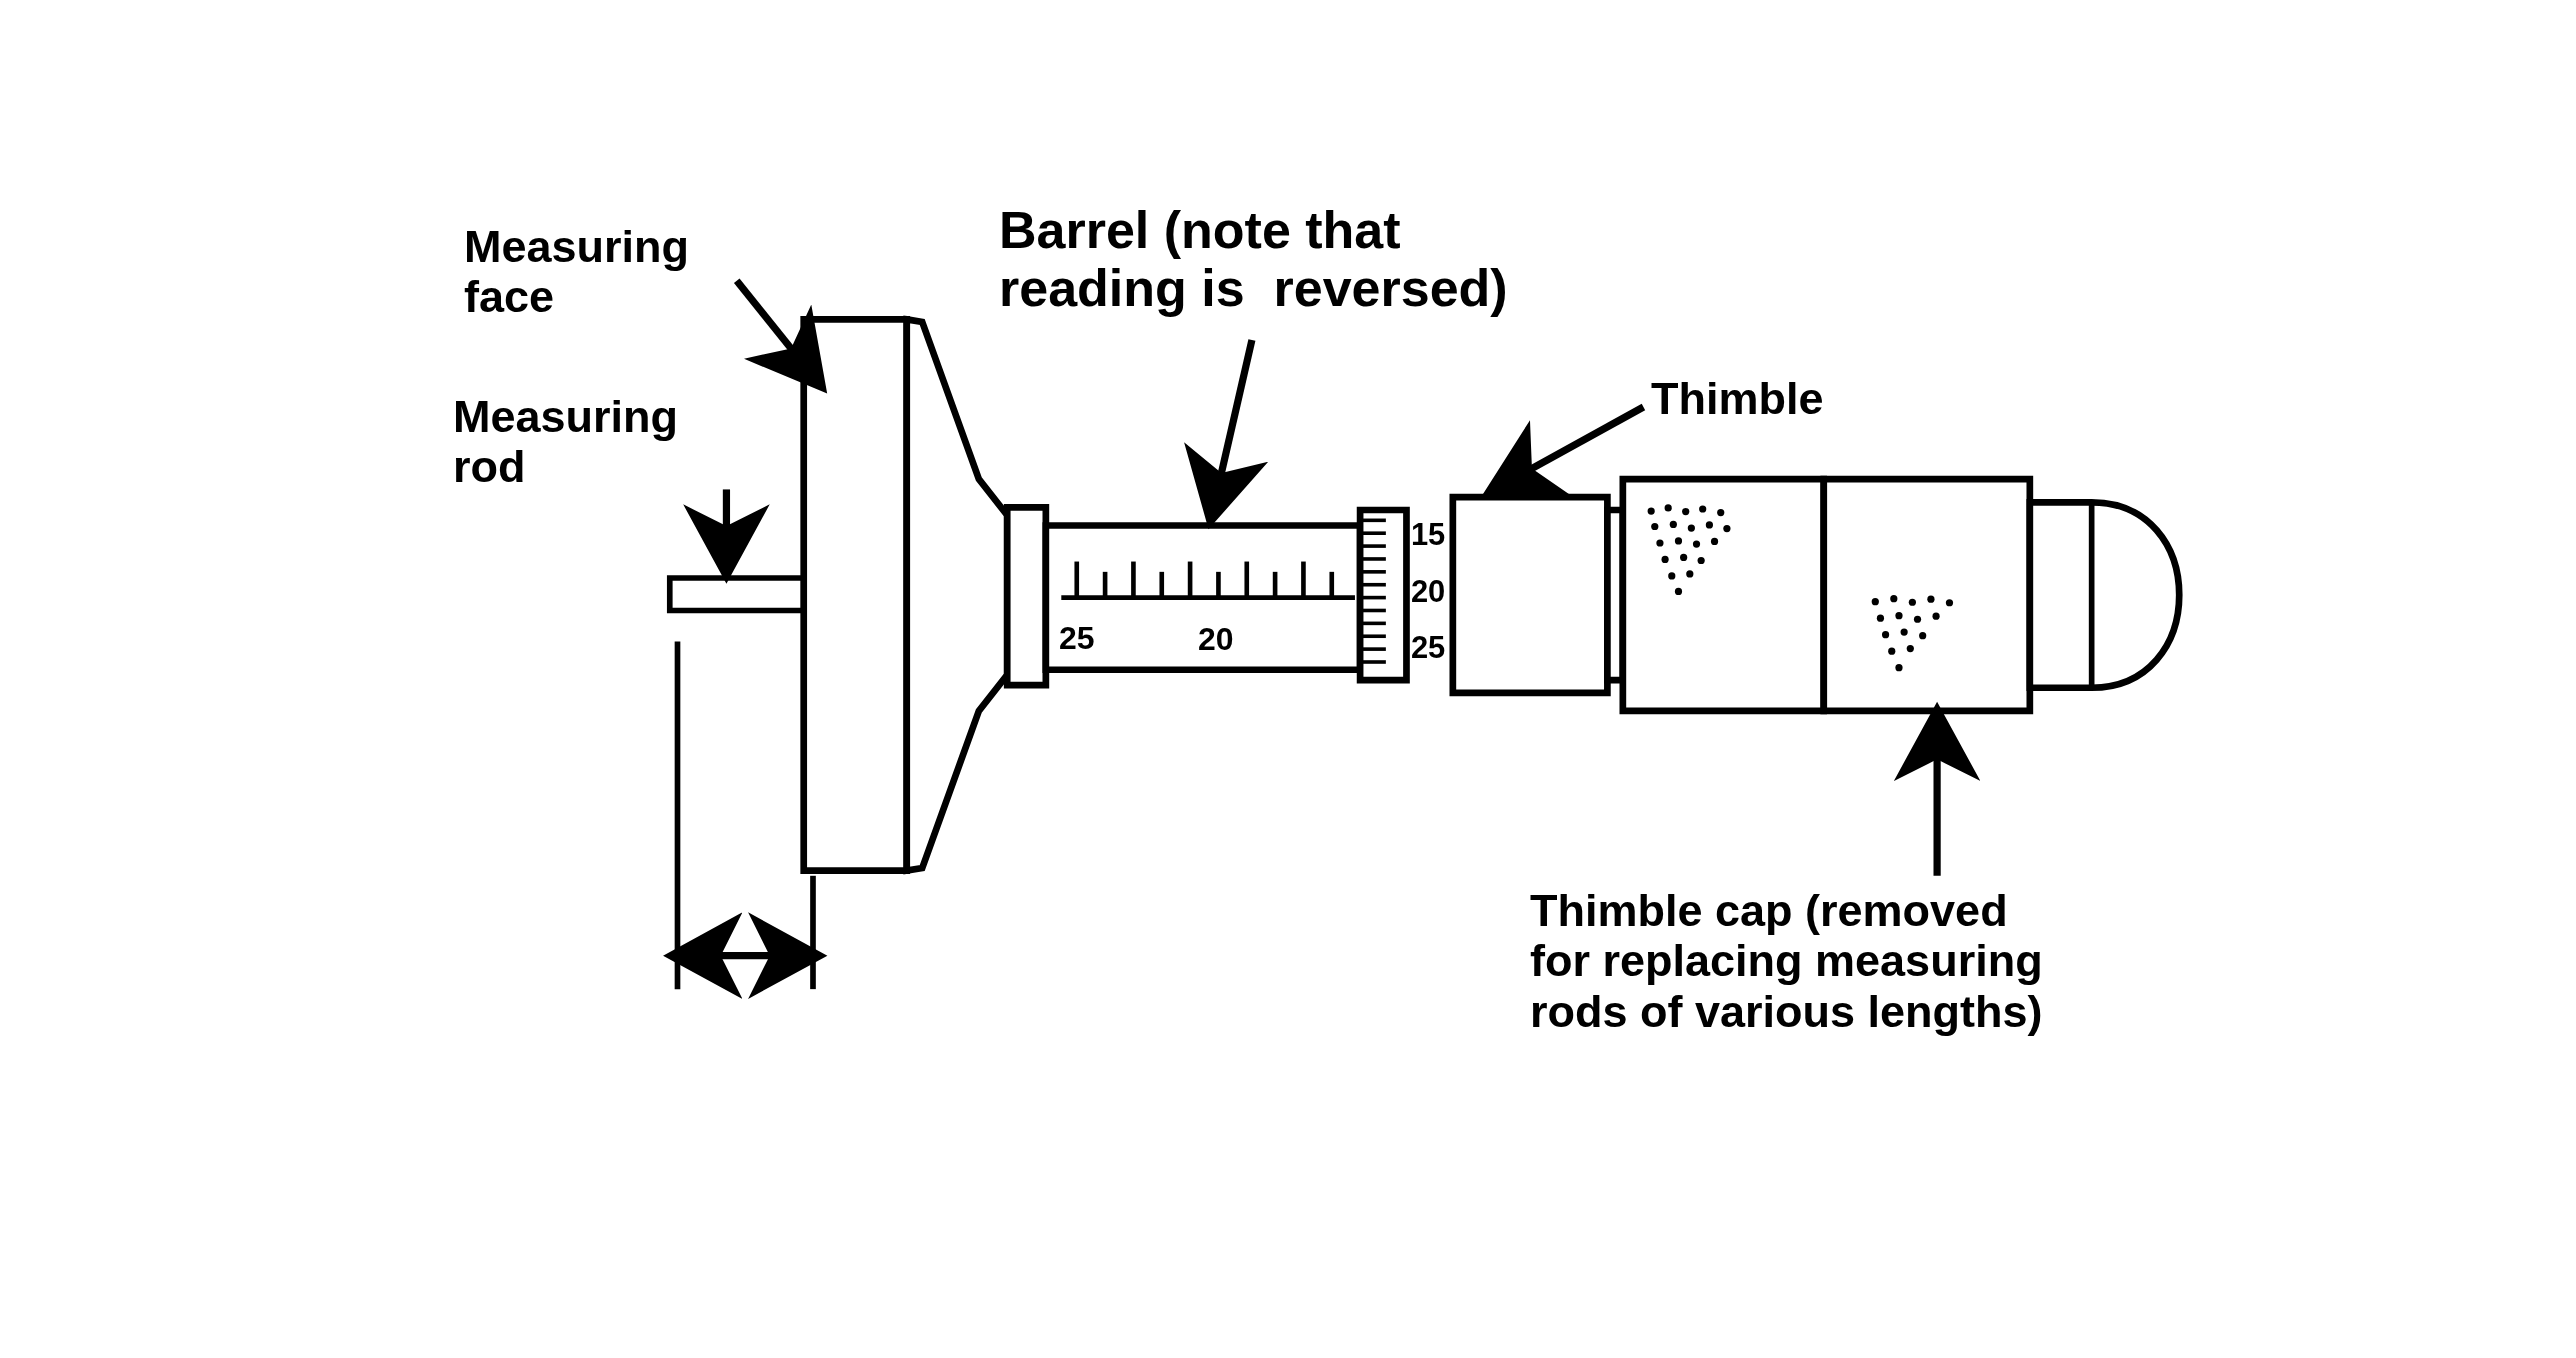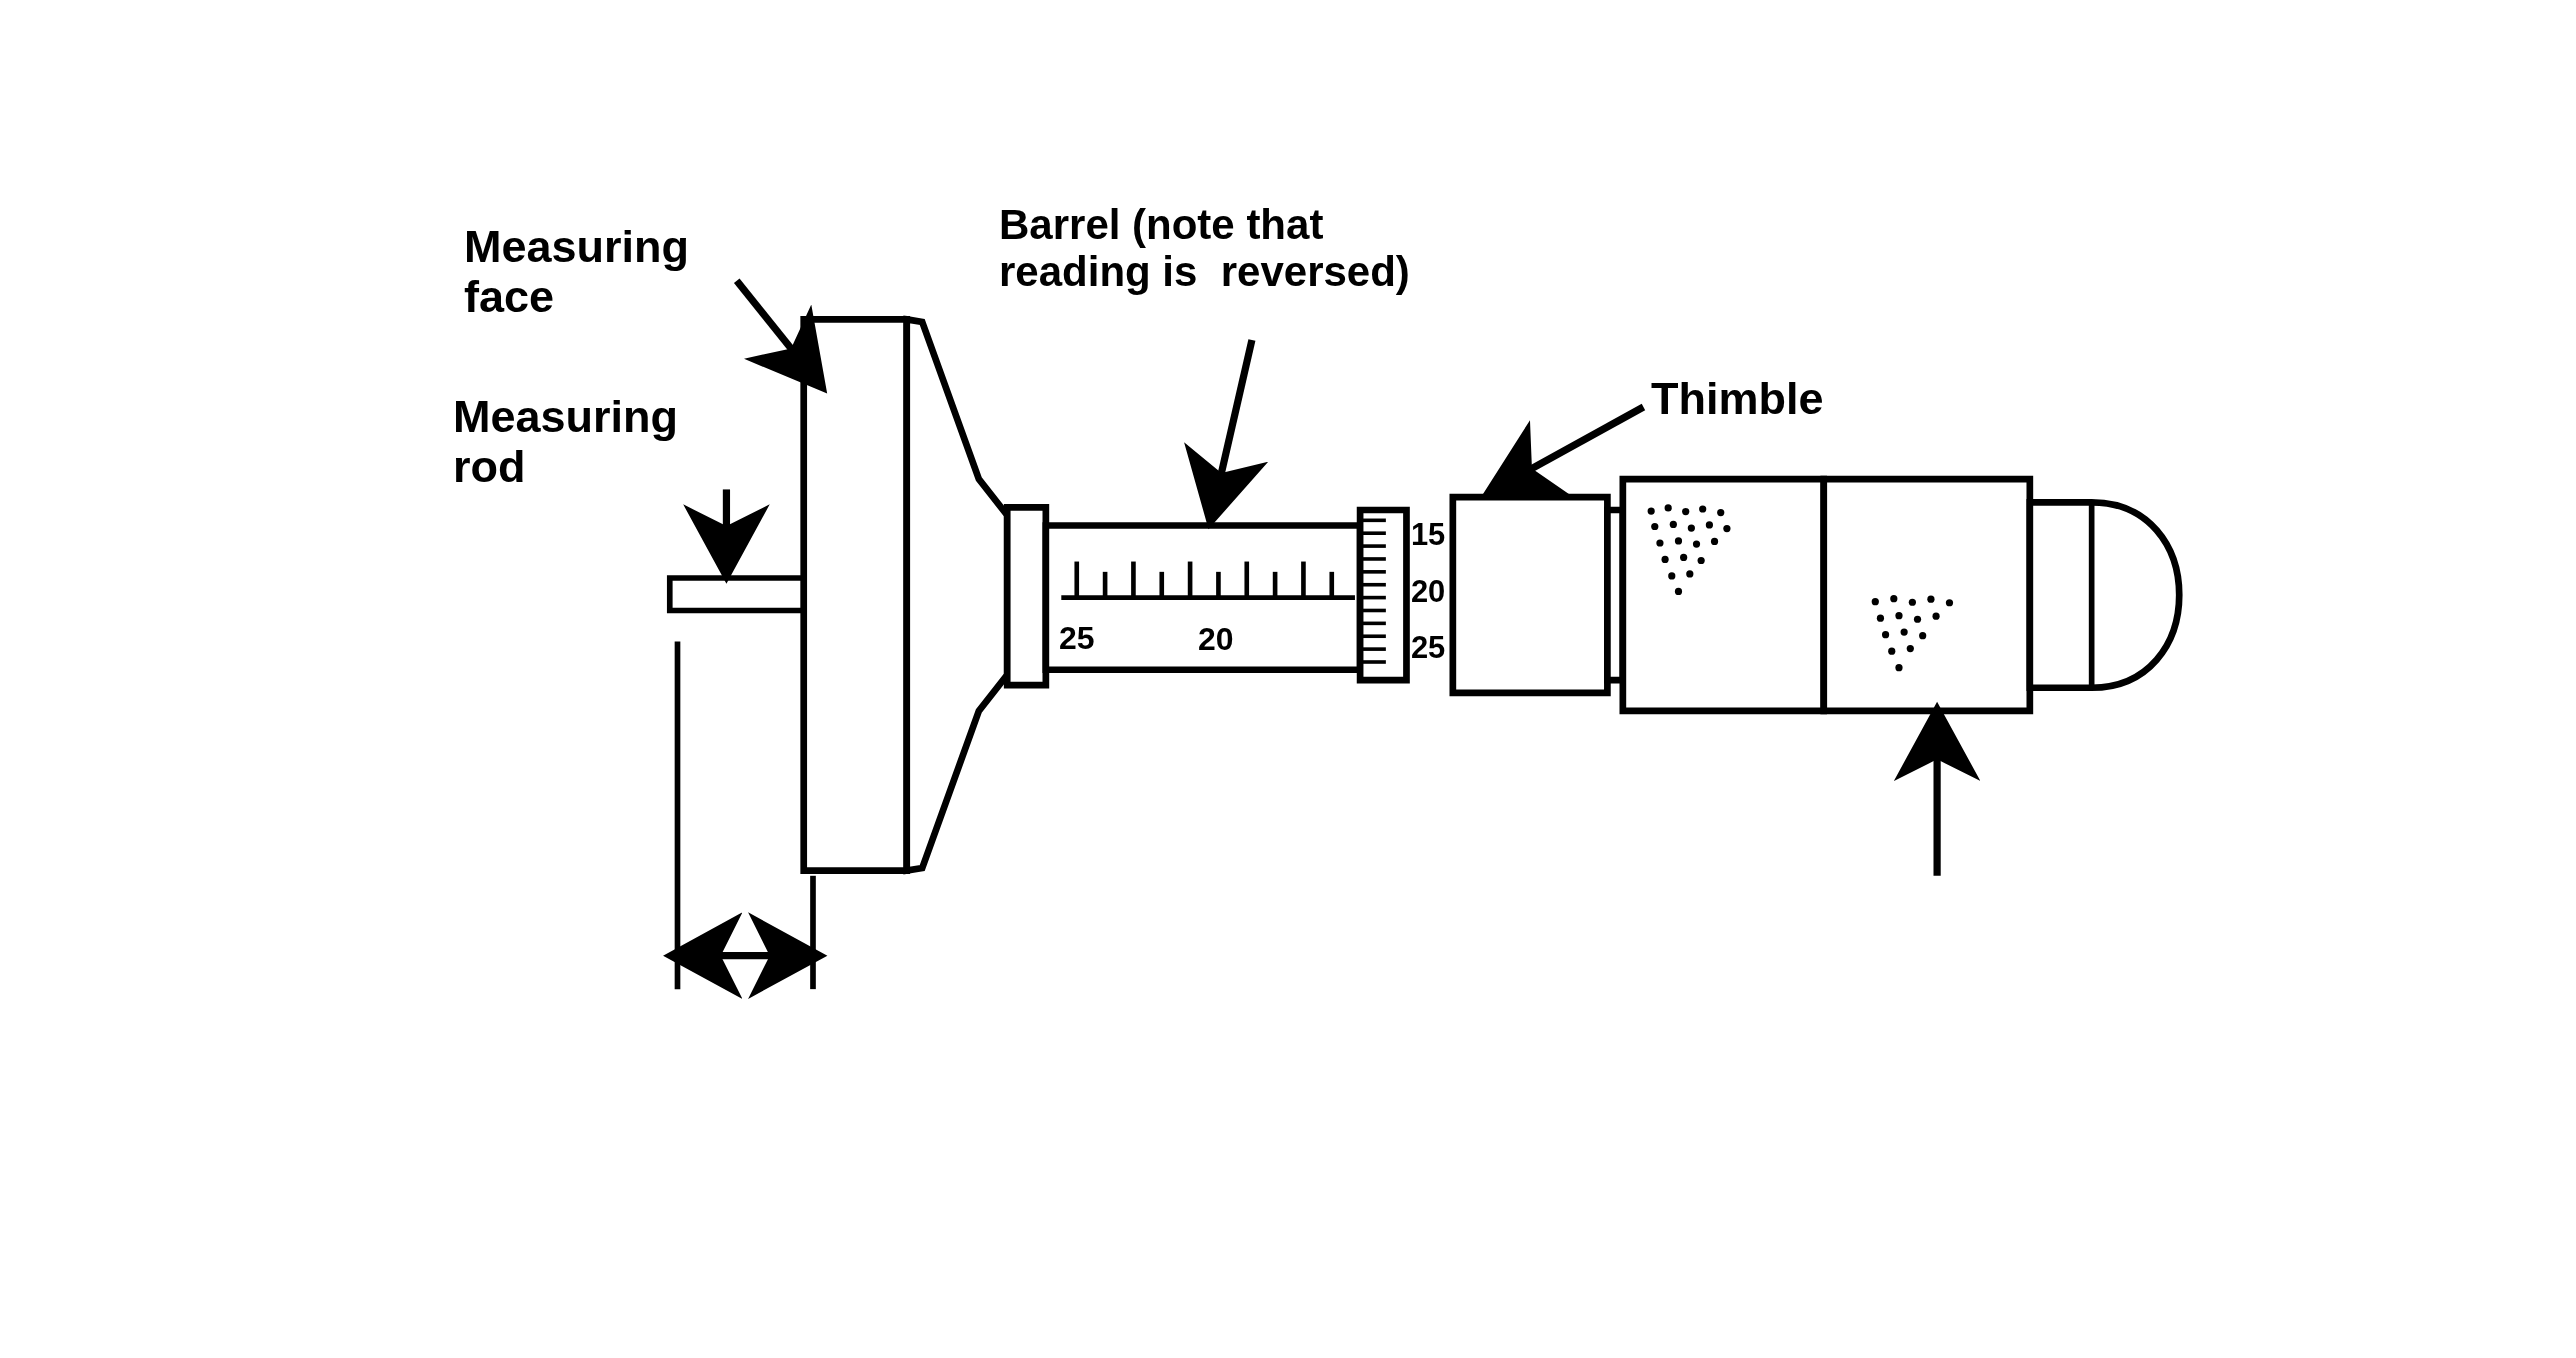--- a/index.html
+++ b/index.html
@@ -177,21 +177,24 @@
     </g>
 
   </svg>
 
   <div class="lbl center" style="left:464px; top:222px; width:340px; font-size:45px;">Measuring
 face</div>
 
   <div class="lbl center" style="left:453px; top:392px; width:340px; font-size:45px;">Measuring
 rod</div>
 
-  <div class="lbl center" style="left:999px; top:201px; width:634px; font-size:42px;">Barrel (note that
+  <div class="lbl center" style="left:999px; top:201px; width:634px; font-size:52px;">Barrel (note that
 reading is  reversed)</div>
 
   <div class="lbl left" style="left:1651px; top:366px; width:361px; font-size:45px;margin-top:8px;">Thimble</div>
 
+  <div class="lbl center" style="left:1530px; top:886px; width:824px; font-size:45px;">Thimble cap (removed
+for replacing measuring
+rods of various lengths)</div>
 
 
 </div>
 
 
 </body></html>

